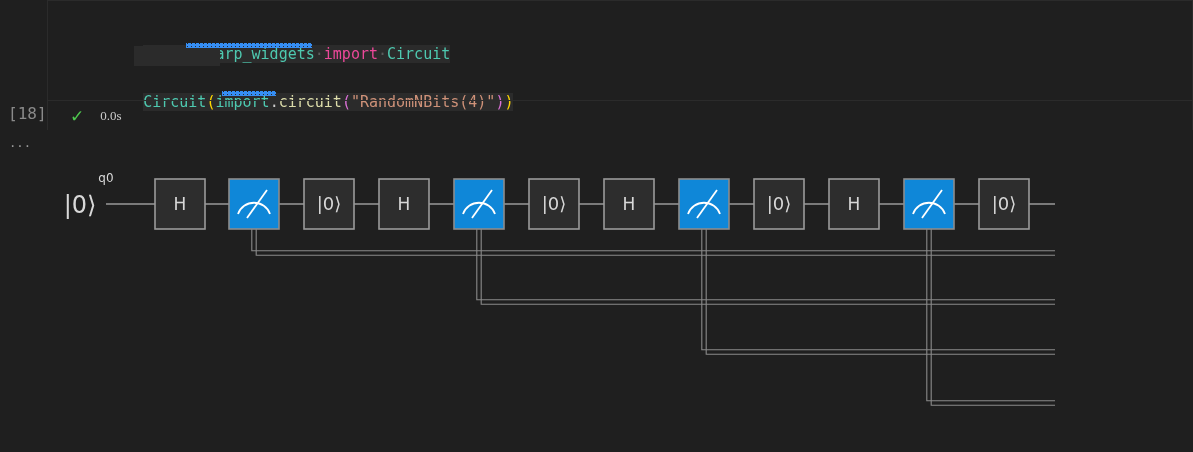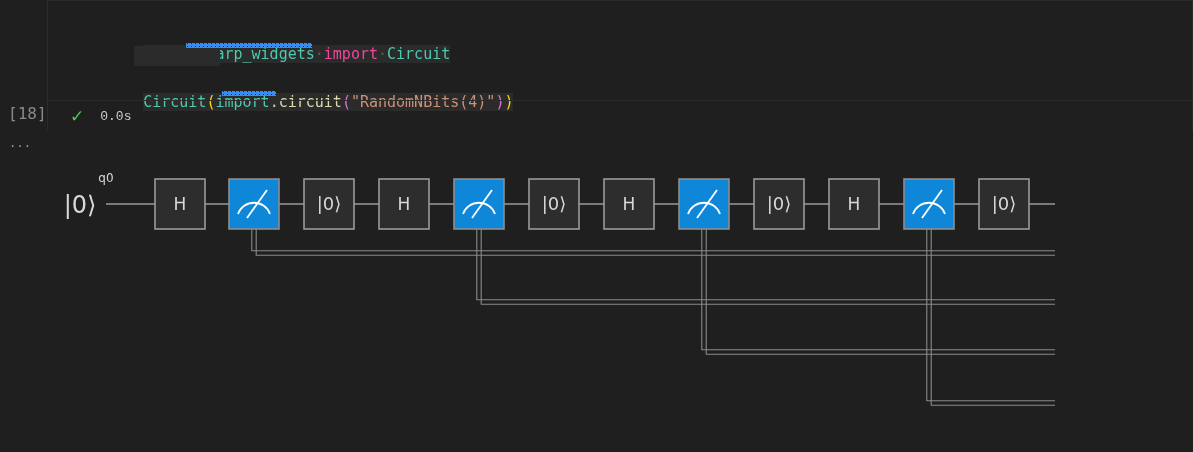--- a/index.html
+++ b/index.html
@@ -59,21 +59,21 @@
     position:absolute;left:0;top:99px;width:100%;height:30px;
     border-top:1px solid #2b2b2b;
     display:flex;align-items:center;
   }
   #exec-check{
     margin-left:22px;color:#4ec94e;font-size:17px;line-height:1;
     font-family:"DejaVu Sans",sans-serif;
   }
   #exec-time{
     margin-left:16px;color:#cccccc;font-size:13px;
-    font-family:Liberation Mono, monospace;
+    font-family:Liberation Serif, serif;
   }
   #exec-count{
     position:absolute;left:8px;top:104px;
     color:#8a8a8a;font-size:16px;
     font-family:"DejaVu Sans Mono","Liberation Mono",monospace;
   }
   
   #outdots{
     position:absolute;left:10px;top:141px;
     color:#9a9a9a;font-size:16px;letter-spacing:2px;line-height:10px;

